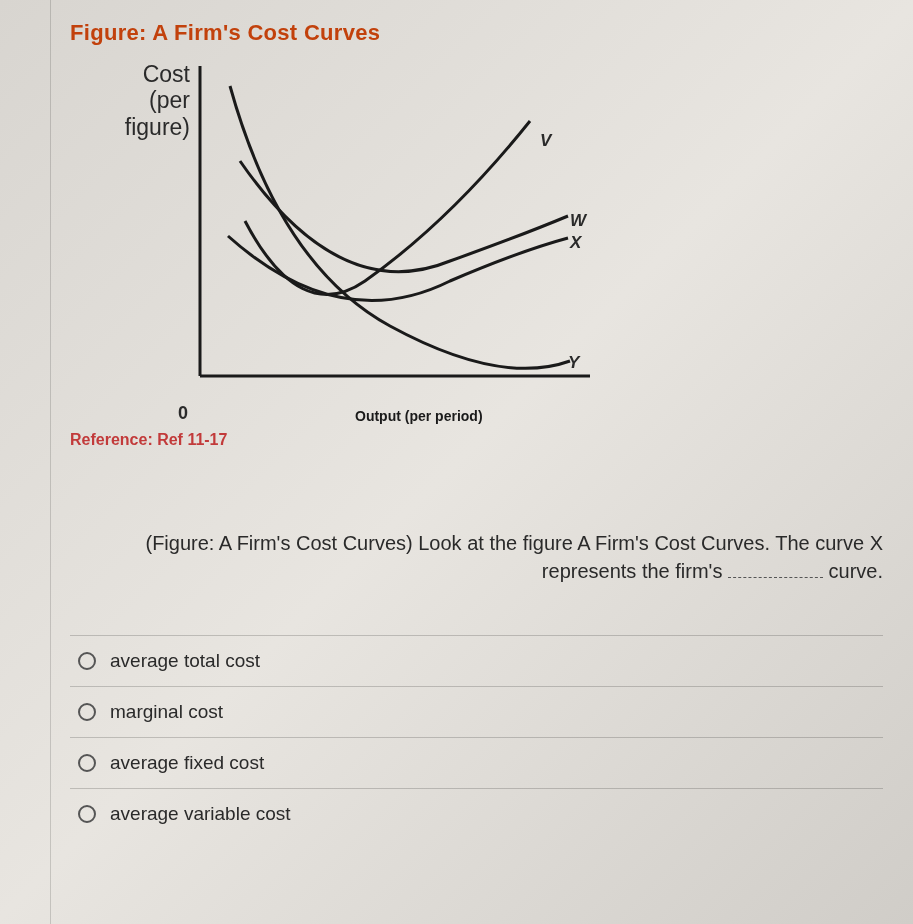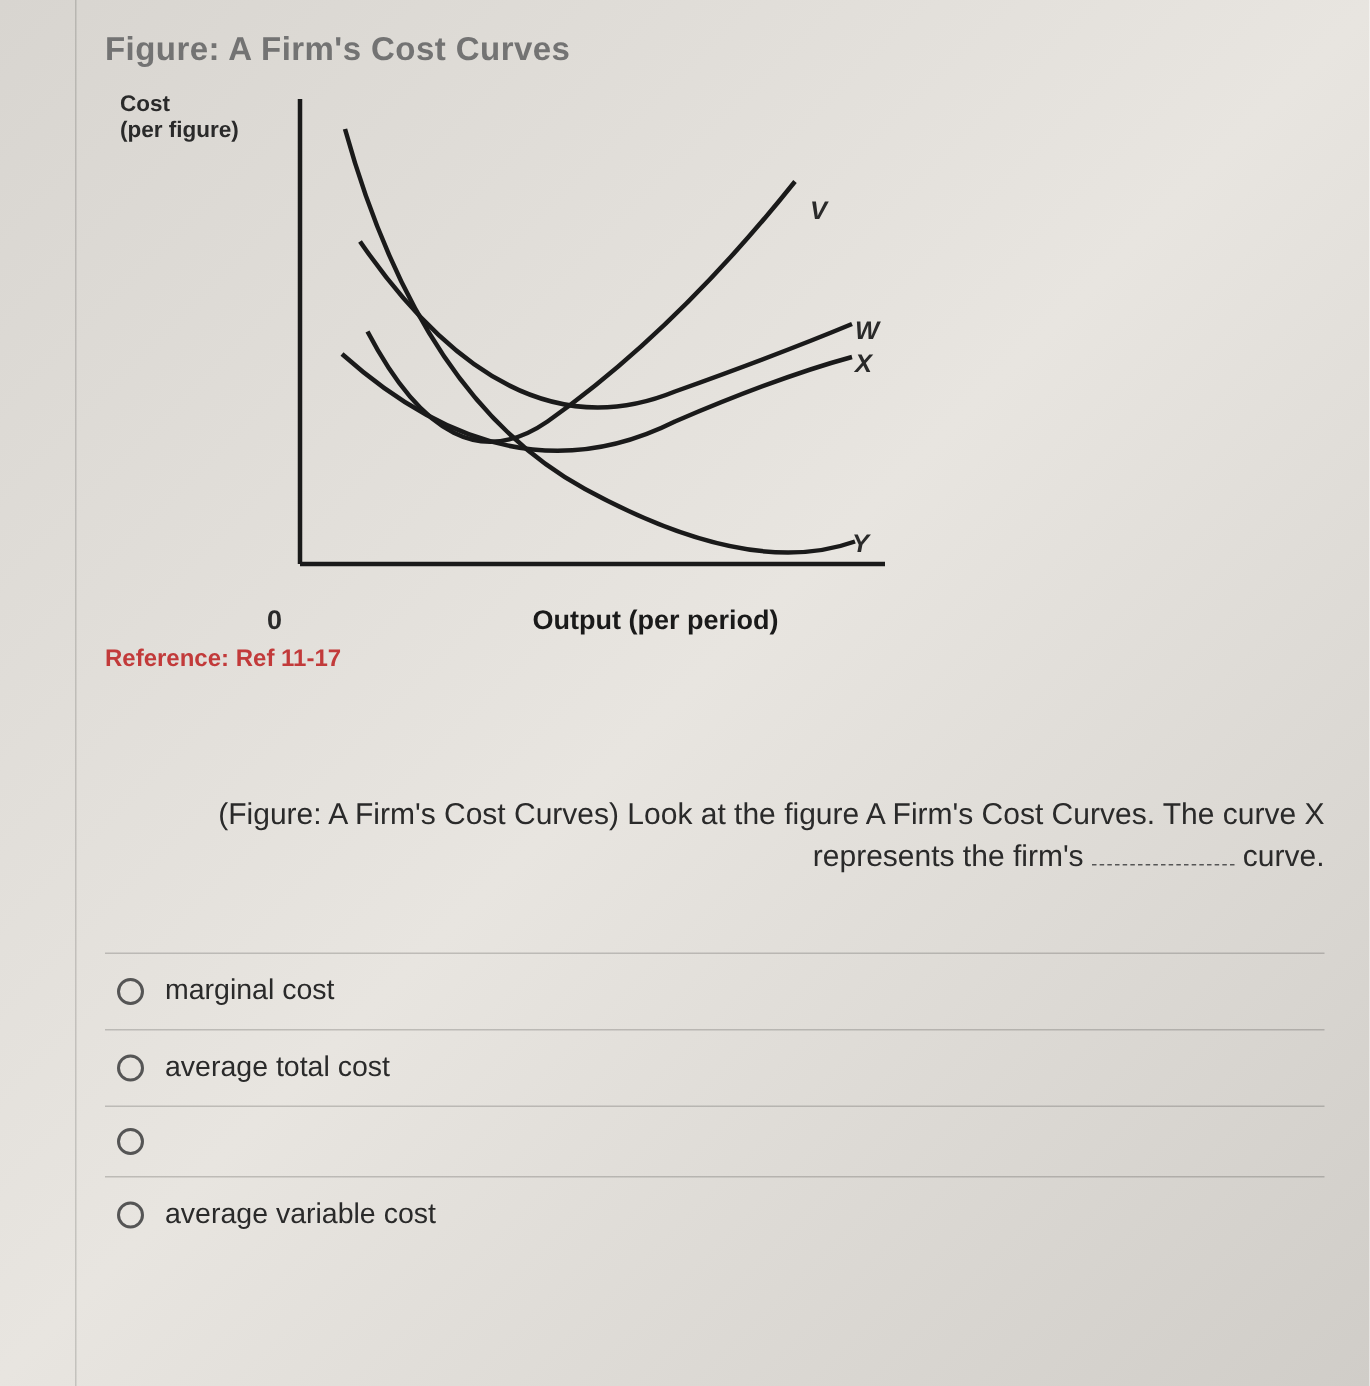--- a/index.html
+++ b/index.html
@@ -21,55 +21,55 @@
       position: absolute;
       left: 50px;
       top: 0;
       bottom: 0;
       width: 1px;
       background: rgba(0,0,0,0.15);
     }
     .figure-title {
       font-size: 22px;
       font-weight: bold;
-      color: #737373;
+      color: #c2410c;
       margin-bottom: 20px;
       letter-spacing: 0.3px;
     }
     .chart-area {
       position: relative;
       width: 560px;
       height: 360px;
       margin-left: 20px;
       margin-bottom: 5px;
     }
     .y-axis-label {
       position: absolute;
       left: -10px;
       top: -5px;
-      text-align: left;
-      font-size: 15px;
-      font-weight: bold;
+      text-align: right;
+      font-size: 23px;
+      font-weight: normal;
       color: #2a2a2a;
       line-height: 1.15;
       width: 110px;
     }
     .origin-label {
       position: absolute;
       left: 88px;
       bottom: 2px;
       font-size: 18px;
       font-weight: bold;
       color: #2a2a2a;
     }
     .x-axis-label {
       position: absolute;
       left: 265px;
       bottom: 2px;
-      font-size: 18px;
+      font-size: 14px;
       font-weight: bold;
       color: #1a1a1a;
     }
     .curve-label {
       position: absolute;
       font-size: 17px;
       font-weight: bold;
       font-style: italic;
       color: #2a2a2a;
     }
@@ -165,26 +165,27 @@
 
 <div class="reference">Reference: Ref 11-17</div>
 
 <div class="question-text">
   <span>(Figure: A Firm's Cost Curves) Look at the figure A Firm's Cost Curves. The curve X represents the firm's </span><span class="blank"></span><span> curve.</span>
 </div>
 
 <div class="options">
   <label class="option-row">
     <span class="radio-circle"></span>
+    <span>average total cost</span>
+  </label>
+  <label class="option-row">
+    <span class="radio-circle"></span>
     <span>marginal cost</span>
   </label>
   <label class="option-row">
     <span class="radio-circle"></span>
-    <span>average total cost</span>
-  </label>
-  <label class="option-row">
-    <span class="radio-circle"></span>
+    <span>average fixed cost</span>
   </label>
   <label class="option-row">
     <span class="radio-circle"></span>
     <span>average variable cost</span>
   </label>
 </div>
 
 </body></html>

